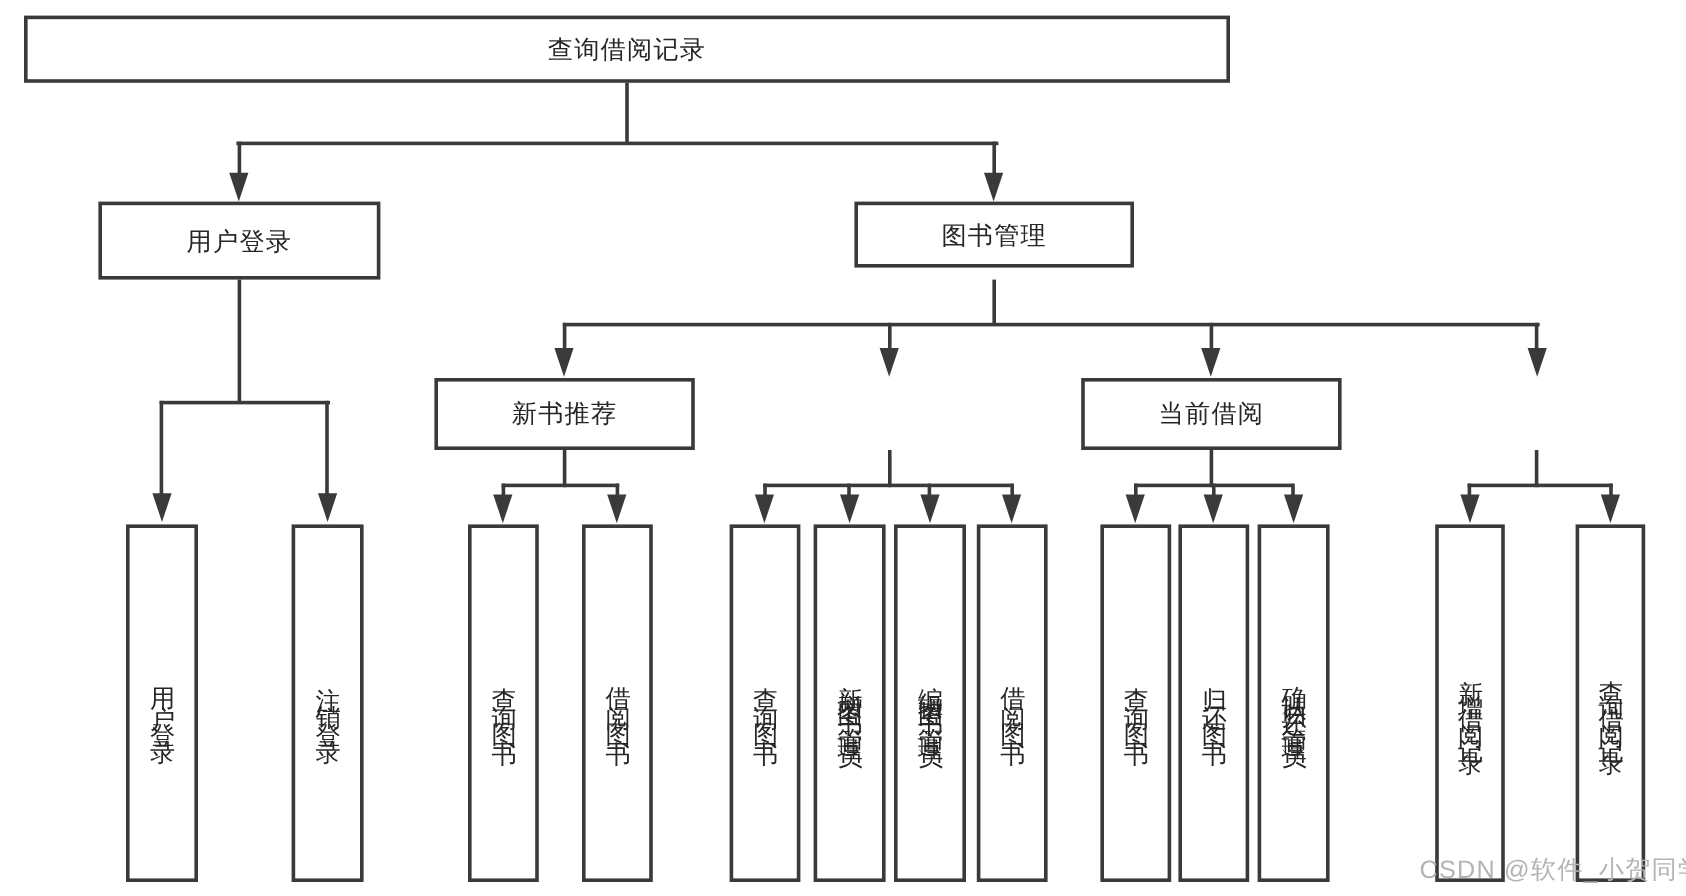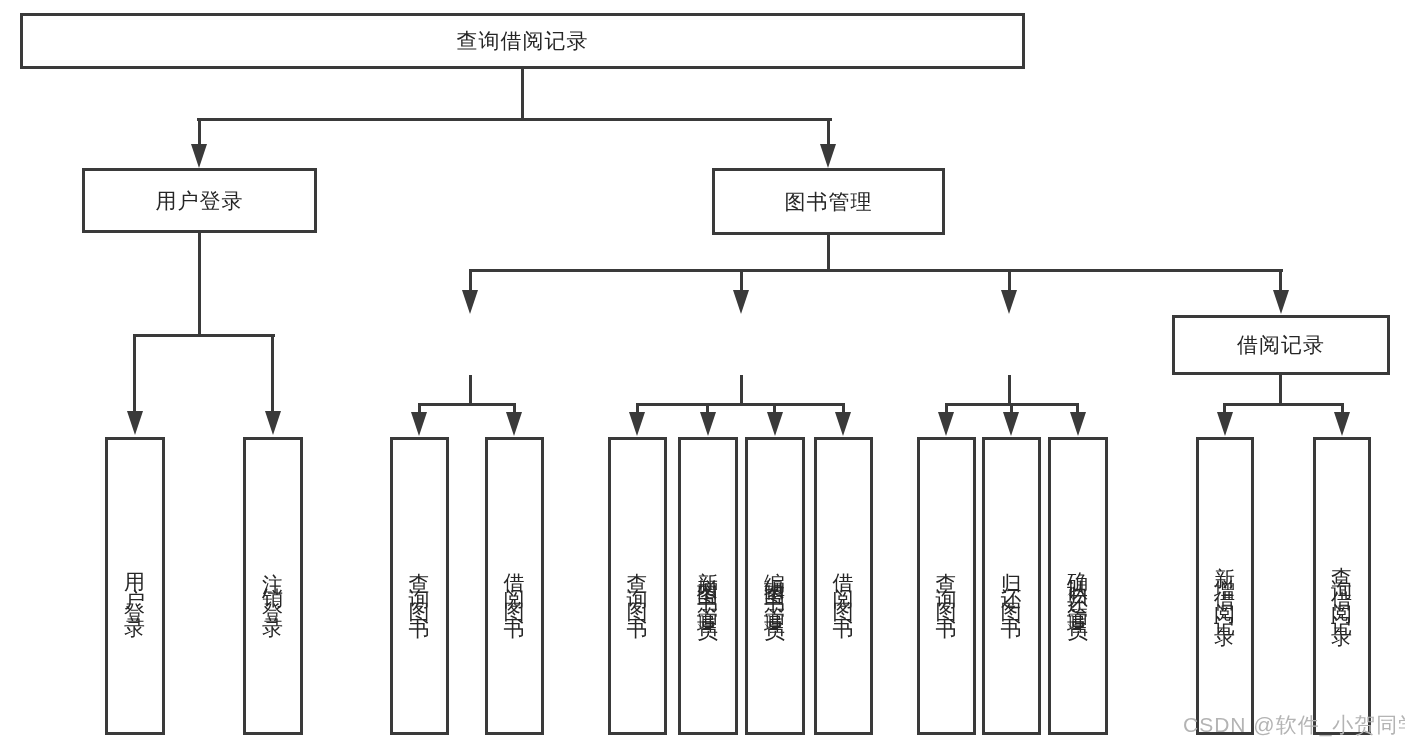--- a/index.html
+++ b/index.html
@@ -76,21 +76,21 @@
   <div class="vline" style="left:521px;top:69px;height:51px;"></div>
   <div class="hline" style="left:197px;top:118px;width:635px;"></div>
   <div class="vline" style="left:198px;top:118px;height:30px;"></div>
   <div class="arrowhead" style="left:191px;top:144px;"></div>
   <div class="vline" style="left:827px;top:118px;height:30px;"></div>
   <div class="arrowhead" style="left:820px;top:144px;"></div>
 
   <div class="box" style="left:82px;top:168px;width:235px;height:65px;">
     <span>用户登录</span>
   </div>
-  <div class="box" style="left:712px;top:168px;width:233px;height:67px;font-family:Liberation Serif, serif;">
+  <div class="box" style="left:712px;top:168px;width:233px;height:55px;font-family:Liberation Serif, serif;">
     <span>图书管理</span>
   </div>
 
   <div class="vline" style="left:198px;top:233px;height:103px;"></div>
   <div class="hline" style="left:133px;top:334px;width:142px;"></div>
   <div class="vline" style="left:133px;top:334px;height:79px;"></div>
   <div class="arrowhead" style="left:127px;top:411px;"></div>
   <div class="vline" style="left:271px;top:334px;height:79px;"></div>
   <div class="arrowhead" style="left:265px;top:411px;"></div>
 
@@ -98,22 +98,25 @@
   <div class="hline" style="left:469px;top:269px;width:814px;"></div>
   <div class="vline" style="left:469px;top:269px;height:23px;"></div>
   <div class="arrowhead" style="left:462px;top:290px;"></div>
   <div class="vline" style="left:740px;top:269px;height:23px;"></div>
   <div class="arrowhead" style="left:733px;top:290px;"></div>
   <div class="vline" style="left:1008px;top:269px;height:23px;"></div>
   <div class="arrowhead" style="left:1001px;top:290px;"></div>
   <div class="vline" style="left:1279px;top:269px;height:23px;"></div>
   <div class="arrowhead" style="left:1273px;top:290px;"></div>
 
-  <div class="box" style="left:1172px;top:315px;width:218px;height:60px;">
-    <span>借阅记录</span>
+  <div class="box" style="left:362px;top:315px;width:217px;height:60px;">
+    <span>新书推荐</span>
+  </div>
+  <div class="box" style="left:901px;top:315px;width:217px;height:60px;">
+    <span>当前借阅</span>
   </div>
 
   <div class="vline" style="left:469px;top:375px;height:31px;"></div>
   <div class="hline" style="left:418px;top:403px;width:98px;"></div>
   <div class="vline" style="left:418px;top:403px;height:11px;"></div>
   <div class="arrowhead" style="left:411px;top:412px;"></div>
   <div class="vline" style="left:513px;top:403px;height:11px;"></div>
   <div class="arrowhead" style="left:506px;top:412px;"></div>
 
   <div class="vline" style="left:740px;top:375px;height:31px;"></div>

